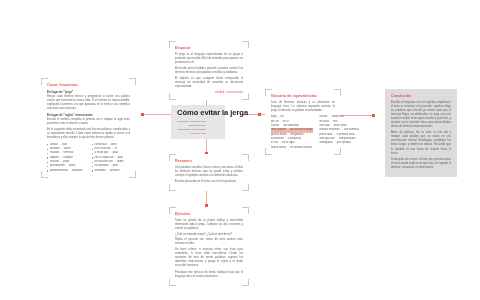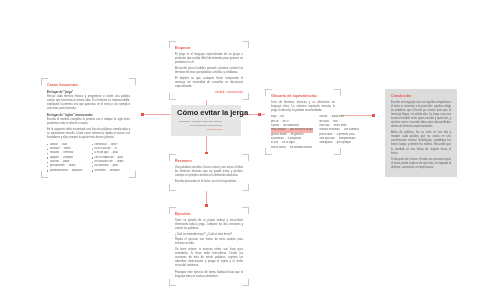--- a/index.html
+++ b/index.html
@@ -73,21 +73,21 @@
     color: #e8524a;
     text-align: right;
     line-height: 1.4;
     margin-top: 1px;
   }
 
   
   #center-node {
     position: absolute;
     left: 171px; top: 105px;
-    width: 70px;
+    width: 54px;
     background: #e6e6e6;
     padding: 4px 19px 4px 6px;
   }
   #center-title {
     font-size: 7.6px;
     font-weight: bold;
     color: #1d1d1d;
     line-height: 1.1;
     letter-spacing: -.01em;
     white-space: nowrap;

